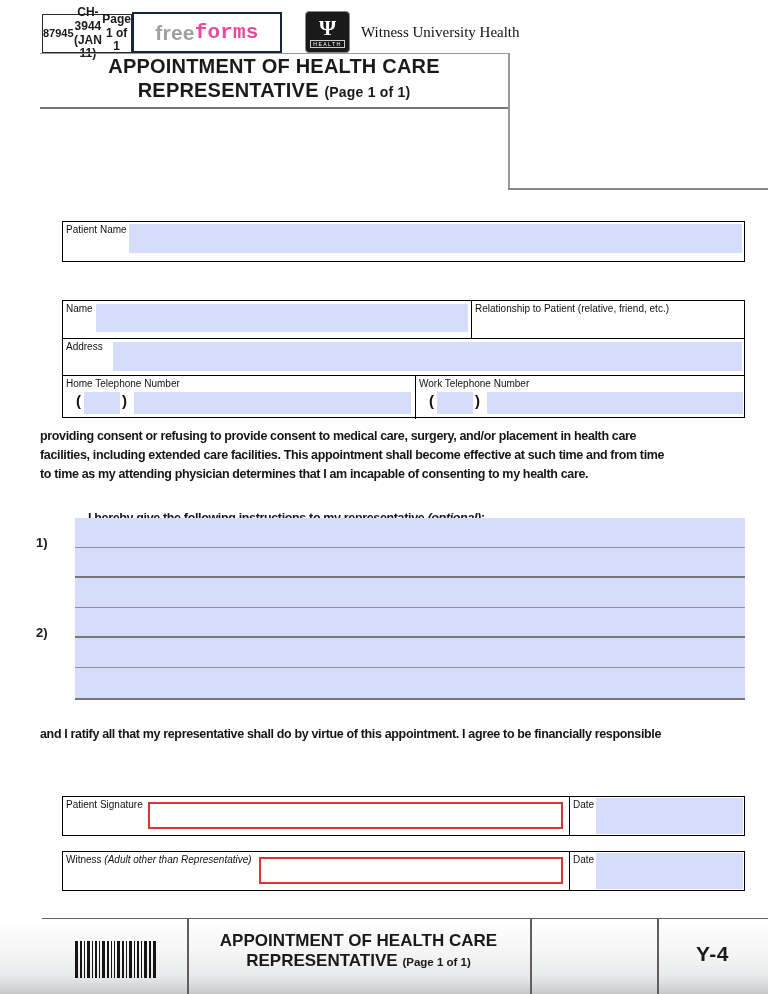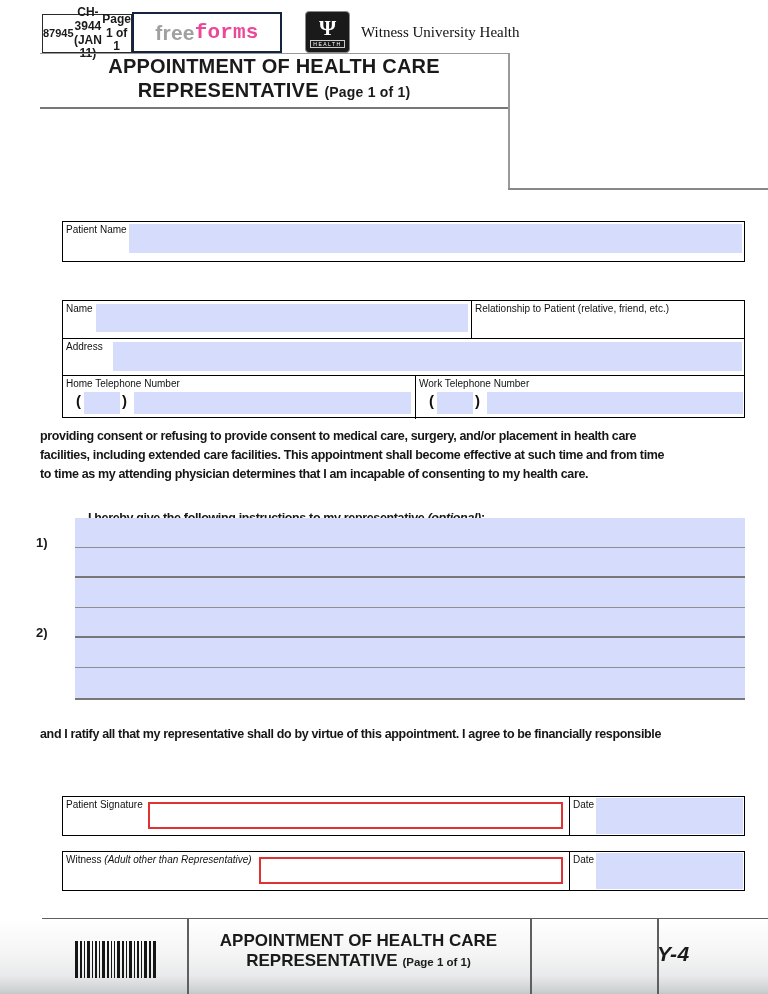--- a/index.html
+++ b/index.html
@@ -89,21 +89,21 @@
   
   .footer-shade {
     left: 0; top: 919px; width: 768px; height: 75px;
     background: linear-gradient(180deg, #ffffff 0%, #f5f5f5 45%, #e9eaeb 75%, #cdd0d2 96%, #c5c7c9 100%);
   }
   .fline-h { left: 42px; top: 917.5px; width: 726px; height: 1.5px; background: #5f5f5f; }
   .fline-v { top: 917.5px; width: 1.5px; height: 76.5px; background: #5f5f5f; }
   .f-title { left: 187px; width: 343px; text-align: center; }
   .f-title .t1 { font-size: 17px; font-weight: bold; }
   .f-suffix { font-size: 11.5px; font-weight: bold; }
-  .f-code { left: 657px; width: 111px; font-size: 21px; font-weight: bold; letter-spacing: 0.5px; font-style: italic; }
+  .f-code { left: 657px; width: 111px; text-align: center; font-size: 21px; font-weight: bold; letter-spacing: 0.5px; }
 
   
   .appoint-table { left: 62px; top: 300px; width: 683px; height: 118px; border: 1.5px solid #000; background: #fff; }
   .t-hline { position: absolute; left: 0; width: 100%; height: 1.25px; background: #000; }
   .t-vline { position: absolute; width: 1.25px; background: #000; }
   .paren { position: absolute; font-size: 15px; font-weight: bold; color: #111; }
 </style>
 </head>
 <body>
 

